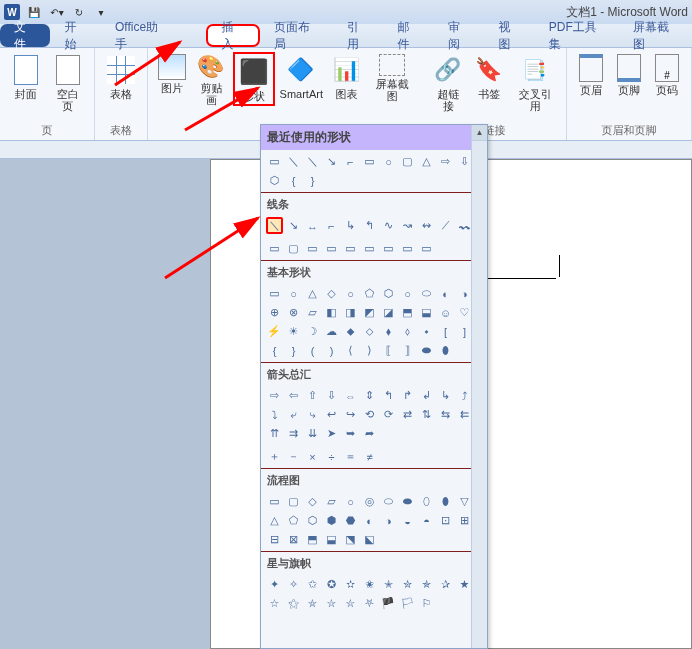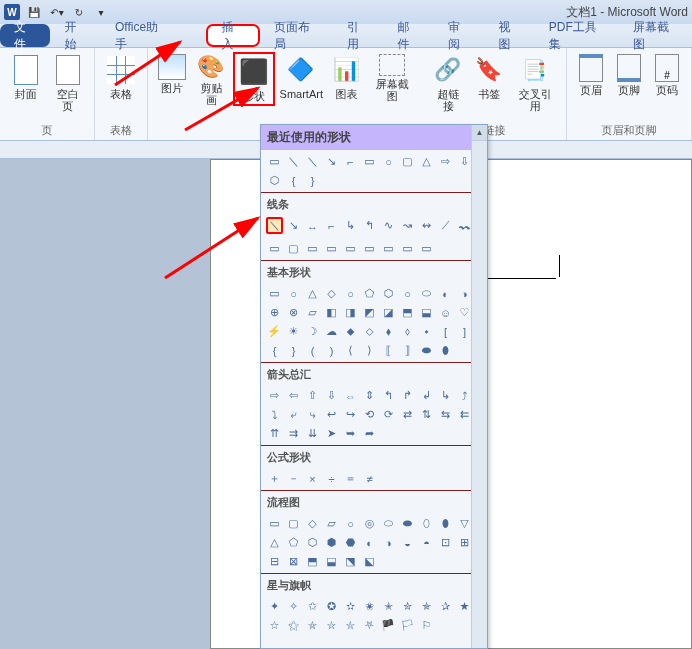--- a/index.html
+++ b/index.html
@@ -311,21 +311,20 @@
       <div class="dd-shape">⇆</div>
       <div class="dd-shape">⇇</div>
       <div class="dd-shape">⇈</div>
       <div class="dd-shape">⇉</div>
       <div class="dd-shape">⇊</div>
       <div class="dd-shape">➤</div>
       <div class="dd-shape">➥</div>
       <div class="dd-shape">➦</div>
     </div>
 
-  <div class="dd-section-label">公式形状</div>
   <div class="dd-shape-row">
     <div class="dd-shape">＋</div>
       <div class="dd-shape">－</div>
       <div class="dd-shape">×</div>
       <div class="dd-shape">÷</div>
       <div class="dd-shape">＝</div>
       <div class="dd-shape">≠</div>
   </div>
 
   <div class="dd-section-label">流程图</div>

